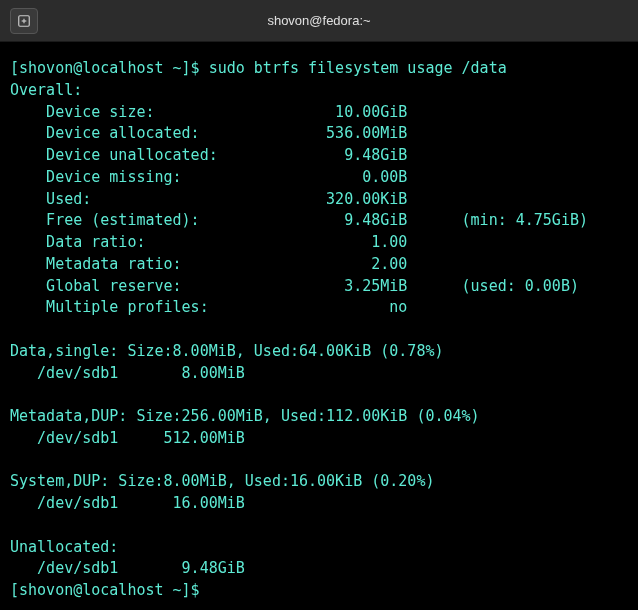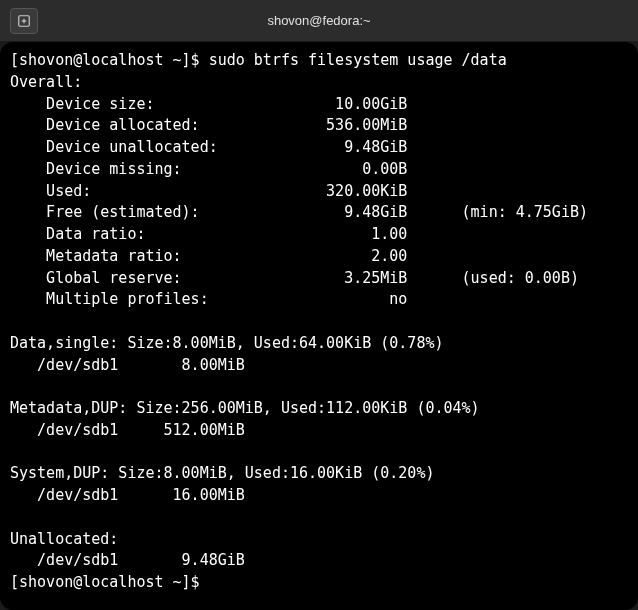--- a/index.html
+++ b/index.html
@@ -43,28 +43,27 @@
       position: absolute;
       left: 50%;
       transform: translateX(-50%);
       color: #e0e0e0;
       font-size: 13px;
       font-weight: 500;
       font-family: -apple-system, 'Segoe UI', sans-serif;
     }
     .terminal {
       background: #000;
-      color: #ffffff;
-      padding: 8px 10px;
+      color: #5eead4;
+      padding: 16px 10px;
       font-size: 15px;
       line-height: 1.45;
       white-space: pre;
       height: calc(100% - 42px);
       overflow: hidden;
-      border-radius: 13px;
     }
   </style>
 </head>
 <body>
 
 <div class="titlebar">
   <div class="tab-button">
     <svg viewBox="0 0 24 24">
       <rect x="3" y="3" width="18" height="18" rx="2" fill="none" stroke="#ccc" stroke-width="2"></rect>
       <line x1="12" y1="8" x2="12" y2="16" stroke="#ccc" stroke-width="2"></line>

